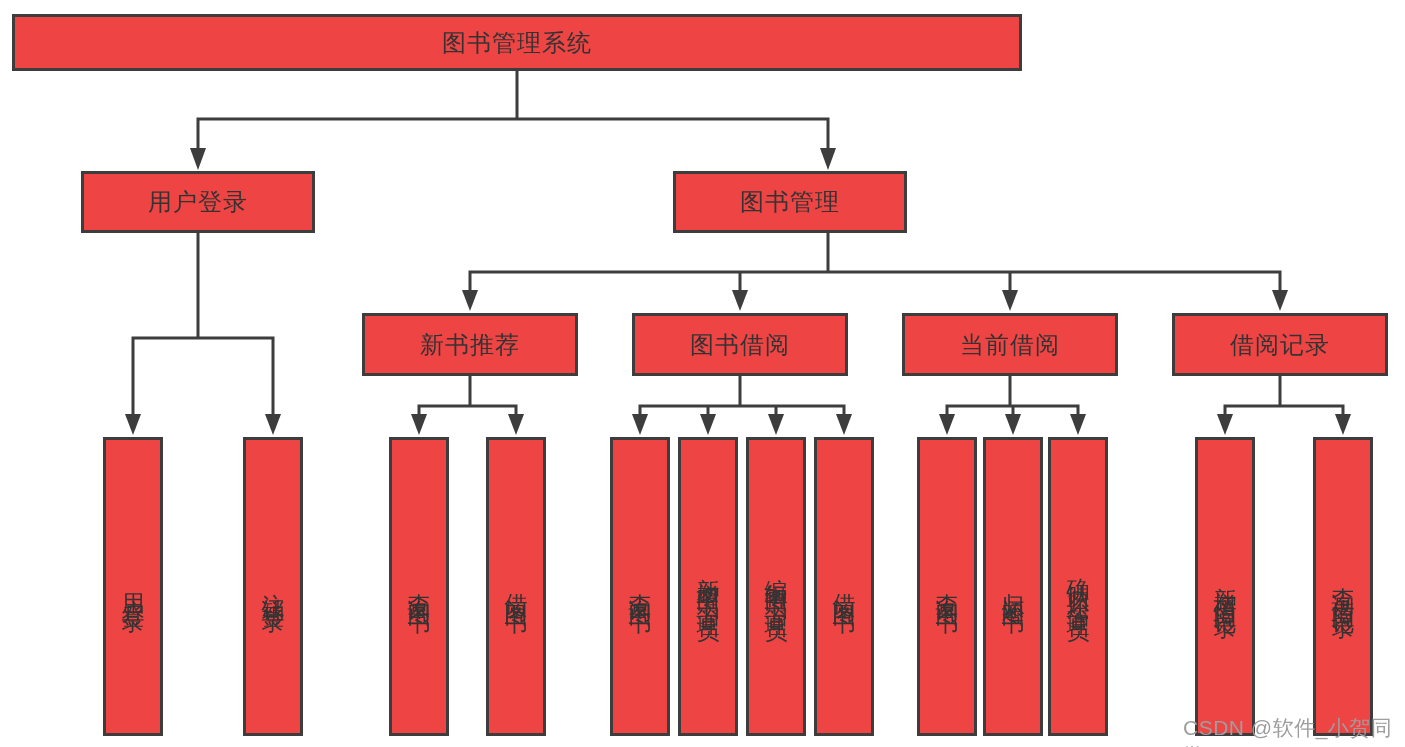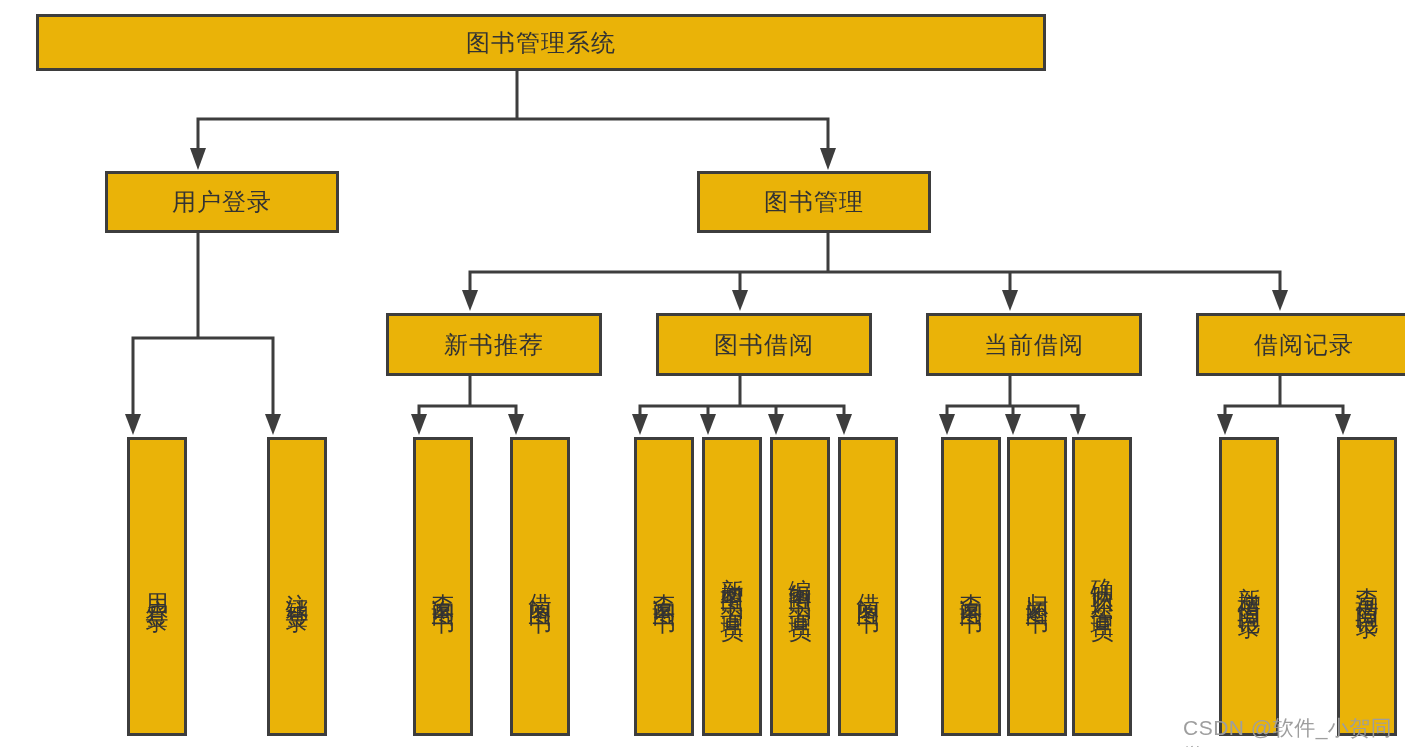--- a/index.html
+++ b/index.html
@@ -17,27 +17,26 @@
     font-family:"Liberation Sans", sans-serif;
     color:var(--text);
     overflow:hidden;
   }
   .connector-layer{position:absolute;left:0;top:0;width:1405px;height:747px;}
   .connector-line{stroke:var(--line);stroke-width:3;fill:none;stroke-linecap:square;}
   .arrowhead{fill:var(--line);}
   .node{
     position:absolute;
     border:3px solid var(--line);
-    background:#eab308;
+    background:#ef4444;
     display:flex;align-items:center;justify-content:center;
     font-size:24px;
     letter-spacing:1px;
     color:var(--text);
     z-index:1;
-    margin-left:24px;
   }
   .leaf{width:60px;height:299px;top:437px;}
   .leaf .vtext{
     writing-mode:vertical-rl;
     text-orientation:mixed;
     font-size:23px;
     letter-spacing:6px;
     line-height:1;
     white-space:nowrap;
   }

